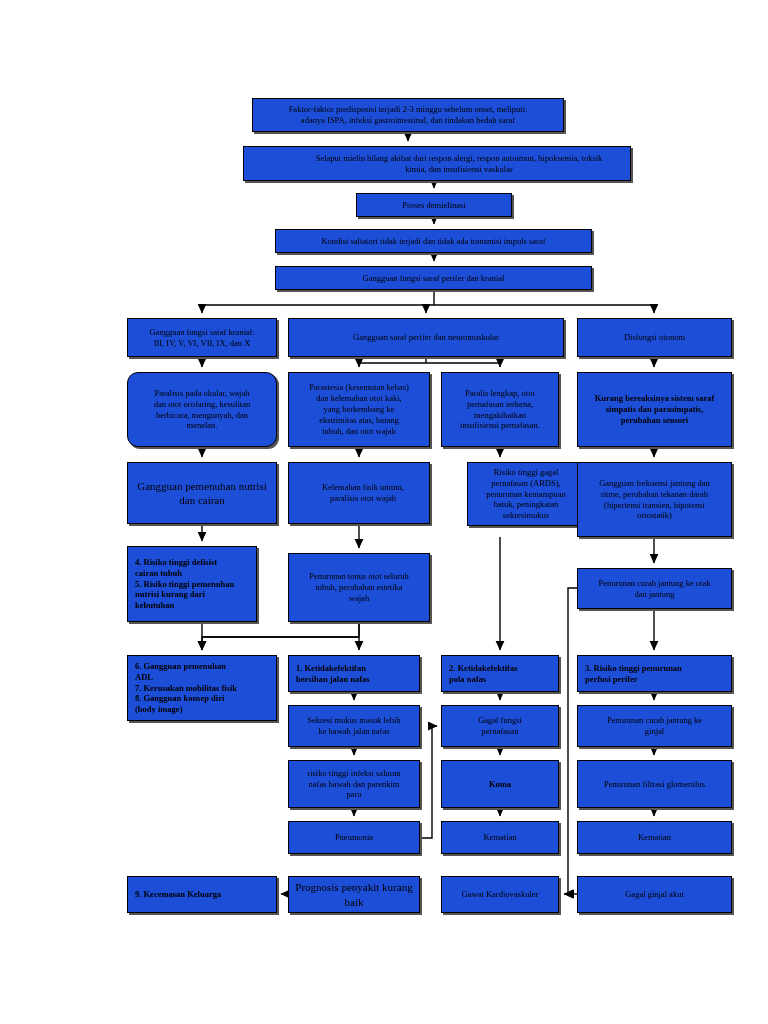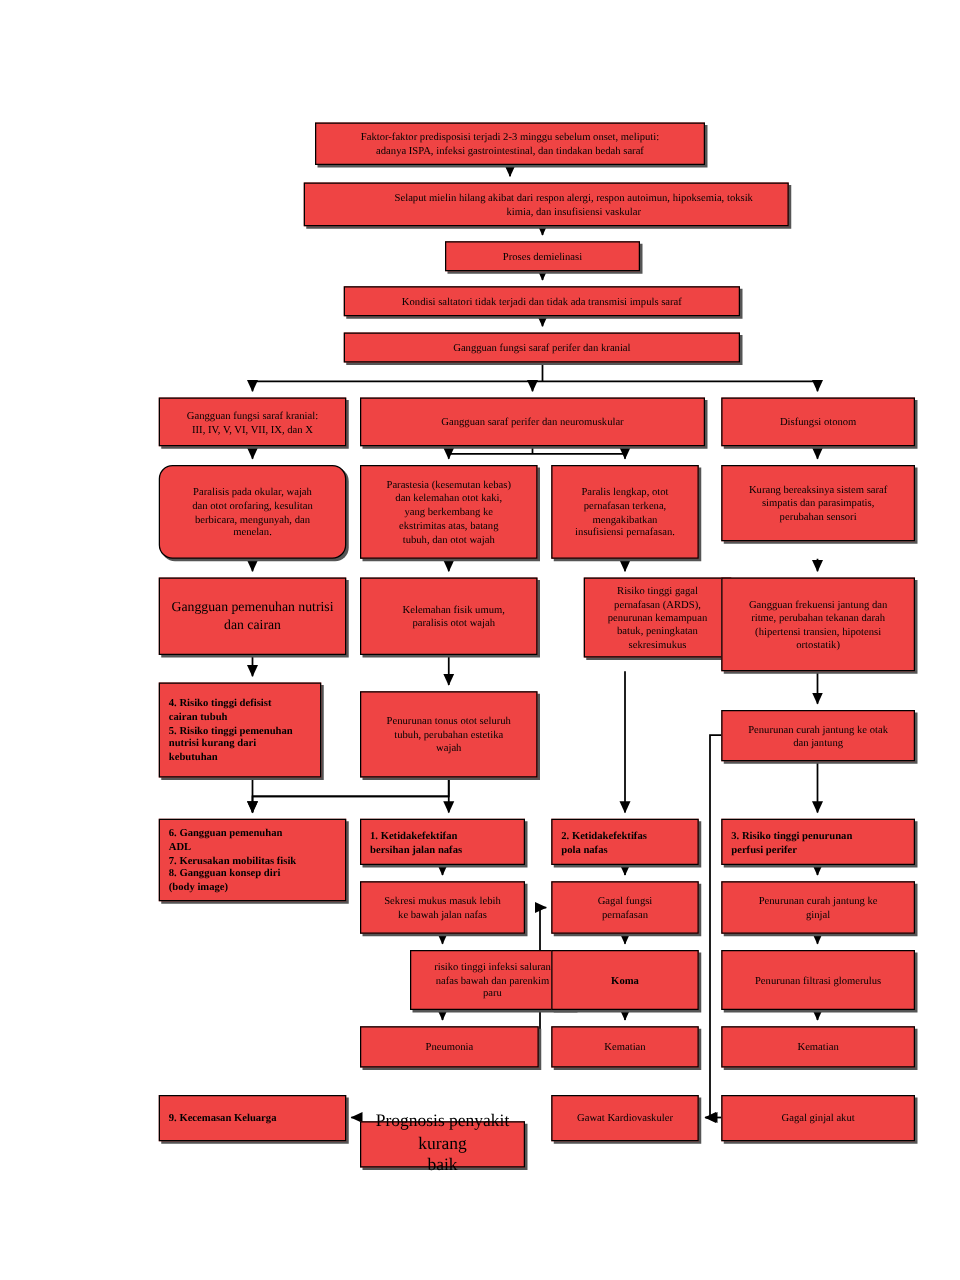--- a/index.html
+++ b/index.html
@@ -20,21 +20,21 @@
     position: absolute;
     left: 0; top: 0;
     width: 768px;
     height: 1024px;
     pointer-events: none;
   }
   .node {
     position: absolute;
     box-sizing: border-box;
     border: 1.2px solid #000000;
-    background: #ef4444;
+    background: #1d4ed8;
     display: flex;
     align-items: center;
     justify-content: center;
     text-align: center;
     line-height: 1.28;
     color: #000000;
     padding: 2px 4px;
     white-space: pre-line;
     z-index: 2;
   }
@@ -125,21 +125,21 @@
 menelan.</div>
       <div class="node shadow" style="left: 288px; top: 372px; width: 142px; height: 75px; font-size: 8.5px;">Parastesia (kesemutan kebas)
 dan kelemahan otot kaki,
 yang berkembang ke
 ekstrimitas atas, batang
 tubuh, dan otot wajah</div>
       <div class="node shadow" style="left: 441px; top: 372px; width: 118px; height: 75px; font-size: 8.5px;">Paralis lengkap, otot
 pernafasan terkena,
 mengakibatkan
 insufisiensi pernafasan.</div>
-      <div class="node shadow" style="left: 577px; top: 372px; width: 155px; height: 61px; font-size: 8.5px;">Kurang bereaksinya sistem saraf
+      <div class="node shadow" style="left: 577px; top: 372px; width: 155px; height: 75px; font-size: 8.5px; font-weight: bold;">Kurang bereaksinya sistem saraf
 simpatis dan parasimpatis,
 perubahan sensori</div>
       <div class="node shadow" style="left: 127px; top: 462px; width: 150px; height: 62px; font-size: 11px;">Gangguan pemenuhan nutrisi
 dan cairan</div>
       <div class="node shadow" style="left: 288px; top: 462px; width: 142px; height: 62px; font-size: 8.5px; padding-left: 12px;">Kelemahan fisik umum,
 paralisis otot wajah</div>
       <div class="node shadow" style="left: 467px; top: 462px; width: 118px; height: 64px; font-size: 8.5px;">Risiko tinggi gagal
 pernafasan (ARDS),
 penurunan kemampuan
 batuk, peningkatan
@@ -168,28 +168,28 @@
       <div class="node bold shadow" style="left: 441px; top: 655px; width: 118px; height: 37px; font-size: 8.5px;">2. Ketidakefektifas
 pola nafas</div>
       <div class="node bold shadow" style="left: 577px; top: 655px; width: 155px; height: 37px; font-size: 8.5px;">3. Risiko tinggi penurunan
 perfusi perifer</div>
       <div class="node shadow" style="left: 288px; top: 705px; width: 132px; height: 42px; font-size: 8.5px;">Sekresi mukus masuk lebih
 ke bawah jalan nafas</div>
       <div class="node shadow" style="left: 441px; top: 705px; width: 118px; height: 42px; font-size: 8.5px;">Gagal fungsi
 pernafasan</div>
       <div class="node shadow" style="left: 577px; top: 705px; width: 155px; height: 42px; font-size: 8.5px;">Penurunan curah jantung ke
 ginjal</div>
-      <div class="node shadow" style="left: 288px; top: 760px; width: 132px; height: 48px; font-size: 8.5px; margin-left: 40px;">risiko tinggi infeksi saluran
+      <div class="node shadow" style="left: 288px; top: 760px; width: 132px; height: 48px; font-size: 8.5px;">risiko tinggi infeksi saluran
 nafas bawah dan parenkim
 paru</div>
       <div class="node shadow" style="left: 441px; top: 760px; width: 118px; height: 48px; font-size: 8.5px; font-weight: bold;">Koma</div>
       <div class="node shadow" style="left: 577px; top: 760px; width: 155px; height: 48px; font-size: 8.5px;">Penurunan filtrasi glomerulus</div>
-      <div class="node shadow" style="left: 288px; top: 821px; width: 143px; height: 33px; font-size: 8.5px;">Pneumonia</div>
+      <div class="node shadow" style="left: 288px; top: 821px; width: 132px; height: 33px; font-size: 8.5px;">Pneumonia</div>
       <div class="node shadow" style="left: 441px; top: 821px; width: 118px; height: 33px; font-size: 8.5px;">Kematian</div>
       <div class="node shadow" style="left: 577px; top: 821px; width: 155px; height: 33px; font-size: 8.5px;">Kematian</div>
       <div class="node bold shadow" style="left: 127px; top: 876px; width: 150px; height: 37px; font-size: 8.5px;">9. Kecemasan Keluarga</div>
-      <div class="node shadow" style="left: 288px; top: 897px; width: 132px; height: 37px; font-size: 14px;">Prognosis penyakit kurang
+      <div class="node shadow" style="left: 288px; top: 876px; width: 132px; height: 37px; font-size: 11px;">Prognosis penyakit kurang
 baik</div>
       <div class="node shadow" style="left: 441px; top: 876px; width: 118px; height: 37px; font-size: 8.5px;">Gawat Kardiovaskuler</div>
       <div class="node shadow" style="left: 577px; top: 876px; width: 155px; height: 37px; font-size: 8.5px;">Gagal ginjal akut</div>
     </div>
 
 </div>
 
 </body></html>

